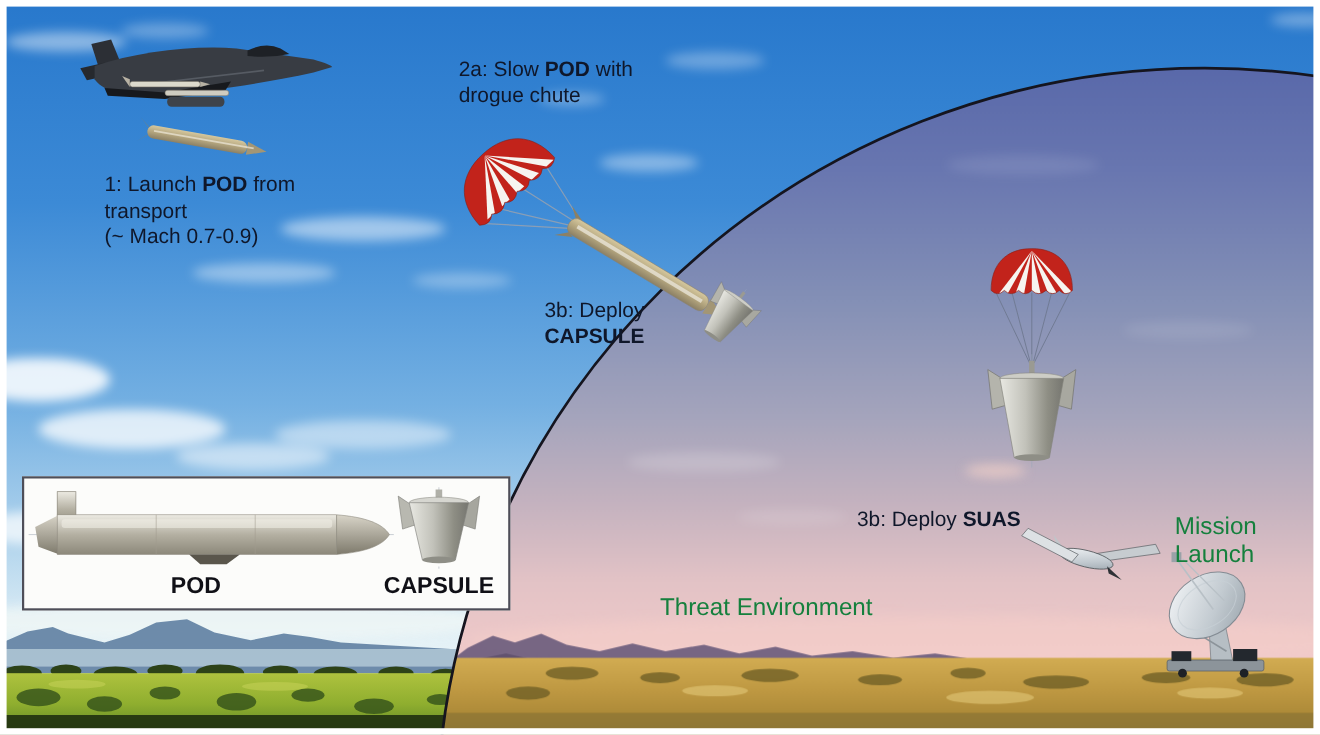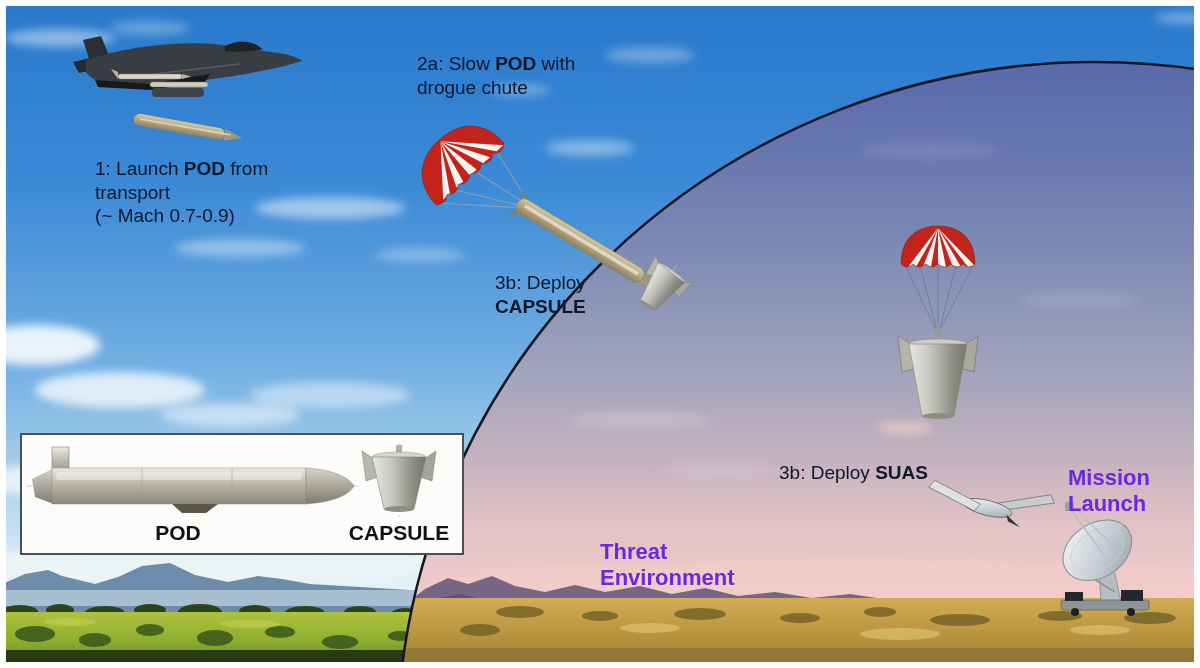--- a/index.html
+++ b/index.html
@@ -2,21 +2,21 @@
 <html><head>
 <meta charset="utf-8">
 <style>
   html,body{margin:0;padding:0;background:#ffffff;}
   .stage{position:relative;width:1200px;height:668px;overflow:hidden;background:#fff;
          font-family:"Liberation Sans",sans-serif;}
   svg.bg{position:absolute;left:0;top:0;z-index:1;}
   .lbl{position:absolute;z-index:20;color:#0f172a;font-size:19px;line-height:23.5px;}
   .lbl .ln{display:block;}
   .c{}
-  .red{color:#6d28d9;font-weight:bold;font-size:22px;line-height:26px;}
+  .red{color:#15803d;font-weight:normal;font-size:22px;line-height:26px;}
   .inset{position:absolute;left:20px;top:433px;width:444px;height:122px;box-sizing:border-box;
          background:#fcfcfa;border:2px solid #4e4e58;z-index:10;}
   .inset svg{position:absolute;left:0;top:6px;}
   .inset .cap{position:absolute;top:86px;font-weight:bold;font-size:21px;color:#101016;text-align:center;}
   .frame{position:absolute;inset:0;border:6px solid #ffffff;z-index:40;pointer-events:none;}
   b{font-weight:bold;}
 </style>
 </head>
 <body>
 

